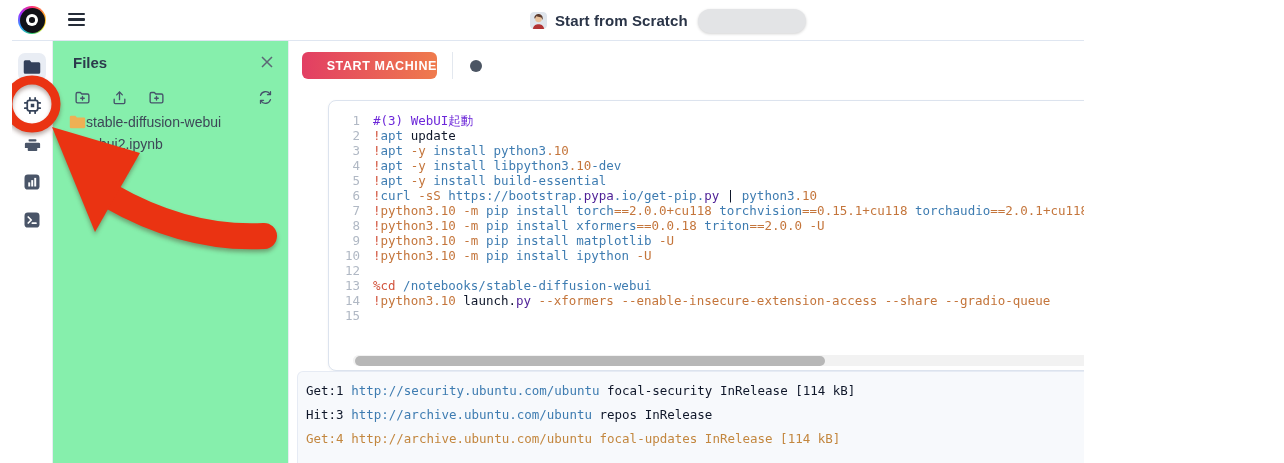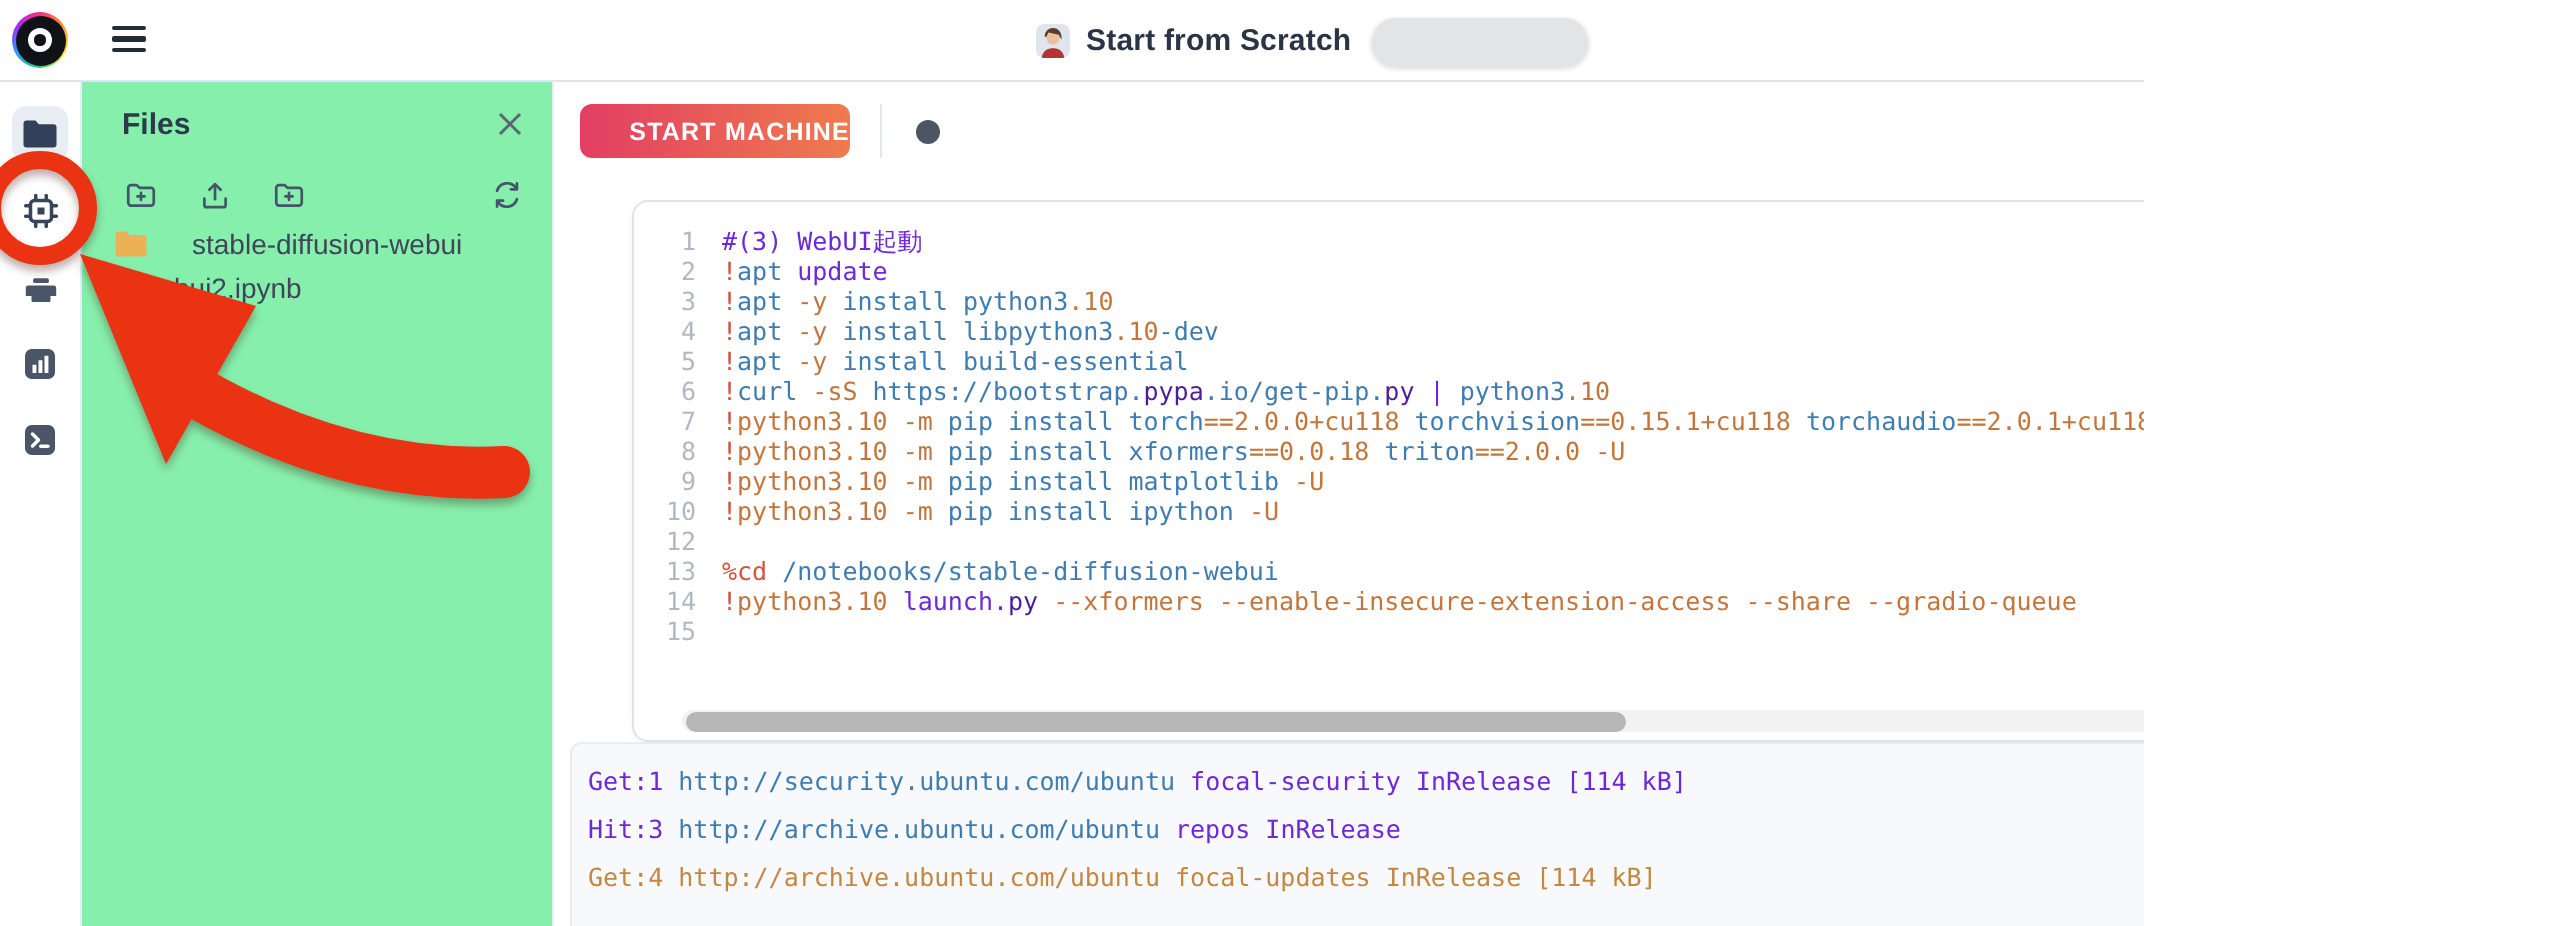--- a/index.html
+++ b/index.html
@@ -1,19 +1,19 @@
 <!DOCTYPE html>
 <html><head>
 <meta charset="utf-8">
 <style>
   * { margin:0; padding:0; box-sizing:border-box; }
   html,body { background:#fff; }
   #screen {
     position:relative; width:1072px; height:463px; overflow:hidden;
-    font-family:"Liberation Sans", sans-serif; background:#fff;
+    font-family:"Liberation Sans", sans-serif; background:#fff;margin-left:12px;
   }
   
   .topbar { position:absolute; left:0; top:0; width:1284px; height:41px;
     background:#fff; border-bottom:1px solid #dfe6f1; z-index:10; }
   .logo { position:absolute; left:6px; top:6px; width:28px; height:28px; border-radius:50%;
     background:conic-gradient(#ff2d78,#ff9a2d,#ffe42d,#28c76f,#2d9bff,#a02dff,#ff2d78);
     display:flex; align-items:center; justify-content:center; }
   .logo-black { width:25px; height:25px; background:#111218; border-radius:50%;
     display:flex; align-items:center; justify-content:center; }
   .logo-white { width:12px; height:12px; background:#fff; border-radius:50%;
@@ -37,21 +37,21 @@
     display:flex; align-items:center; justify-content:center; cursor:pointer; }
   .strip-item.active { background:#e9edf4; }
   
   .filespanel { position:absolute; left:41px; top:41px; width:236px; height:422px; background:#86efac;
     border-right:1px solid #e8ecf3; z-index:5; }
   .files-head { position:absolute; left:20px; top:13px; font-size:15px; font-weight:700; color:#2c3a4c; }
   .files-close { position:absolute; right:14px; top:14px; width:14px; height:14px; cursor:pointer; display:flex; align-items:center; justify-content:center; }
   .files-toolbar { position:absolute; left:20px; top:46px; right:14px; height:20px; display:flex; align-items:center; gap:19px; }
   .ft-spacer { flex:1; }
   .ft-btn { width:18px; height:18px; display:flex; align-items:center; justify-content:center; cursor:pointer; }
-  .file-row { position:absolute; left:16px; display:flex; align-items:center; gap:22px; cursor:pointer; }
+  .file-row { position:absolute; left:16px; display:flex; align-items:center; gap:0; cursor:pointer; }
   .file-row .flabel { font-size:14px; color:#3d4757; white-space:nowrap; }
   .row-folder { top:73px; }
   .row-file { top:95px; left:46px; }
   
   .annotation { position:absolute; left:0; top:70px; width:300px; height:200px; z-index:60; pointer-events:none; }
   
   .main { position:absolute; left:277px; top:41px; width:1007px; height:422px; background:#fff; }
   .start-btn { position:absolute; left:13px; top:11px; width:135px; height:27px; border:none; border-radius:6px;
     background:linear-gradient(90deg,#e23e63 0%,#ef7b4d 100%); color:#fff; font-family:"Liberation Sans",sans-serif;
     font-size:12.5px; font-weight:800; letter-spacing:.6px; cursor:pointer;text-align:right; }
@@ -59,21 +59,21 @@
   .status-dot { position:absolute; left:181px; top:19px; width:12px; height:12px; border-radius:50%; background:#4b5563; }
   
   .cell { position:absolute; left:39px; top:59px; width:924px; height:271px; background:#fff;
     border:1px solid #dce3ee; border-radius:8px; box-shadow:0 1px 3px rgba(25,39,70,.05); overflow:hidden; cursor:text; }
   .code-area { position:absolute; left:0; top:12px; right:0; }
   .codeline { display:flex; height:15px; line-height:15px; white-space:pre;
     font-family:"DejaVu Sans Mono", monospace; font-size:12.5px; }
   .lnum { flex:0 0 44px; text-align:right; padding-right:13px; color:#b0b8c4; user-select:none; }
   .lcode { white-space:pre; }
   .t-cm{color:#6d28d9;} .t-bang{color:#d2543d;} .t-kw{color:#3e7cb1;} .t-num{color:#c4753b;}
-  .t-def{color:#6d28d9;} .t-pur{color:#8956b5;} .t-str{color:#a0524d;font-style:italic;} .t-mag{color:#4c1d95;}
+  .t-def{color:#0f172a;} .t-pur{color:#8956b5;} .t-str{color:#a0524d;font-style:italic;} .t-mag{color:#4c1d95;}
   .hscroll-track { position:absolute; left:24px; right:5px; bottom:4px; height:11px; background:#f2f2f2; border-radius:6px; }
   .hscroll-thumb { position:absolute; left:2px; top:0.5px; width:470px; height:10px; background:#b7b7b7; border-radius:5px; cursor:grab; }
   
   .output { position:absolute; left:8px; top:330px; width:961px; height:133px; background:#f7f9fc;
     border:1px solid #e6ebf4; border-bottom:none; border-radius:6px 6px 0 0; overflow:hidden; }
   .output-lines { padding:7px 10px 0 8px; }
   .outline { height:24px; line-height:24px; white-space:pre; font-family:"DejaVu Sans Mono", monospace; font-size:12.5px; }
   .t-url{color:#3e7cb1;} .t-warn{color:#c3873f;}
   .vscroll-thumb { position:absolute; left:944px; top:3px; width:9px; height:21px; background:#b2b6bc; border-radius:5px; cursor:grab; }
   

